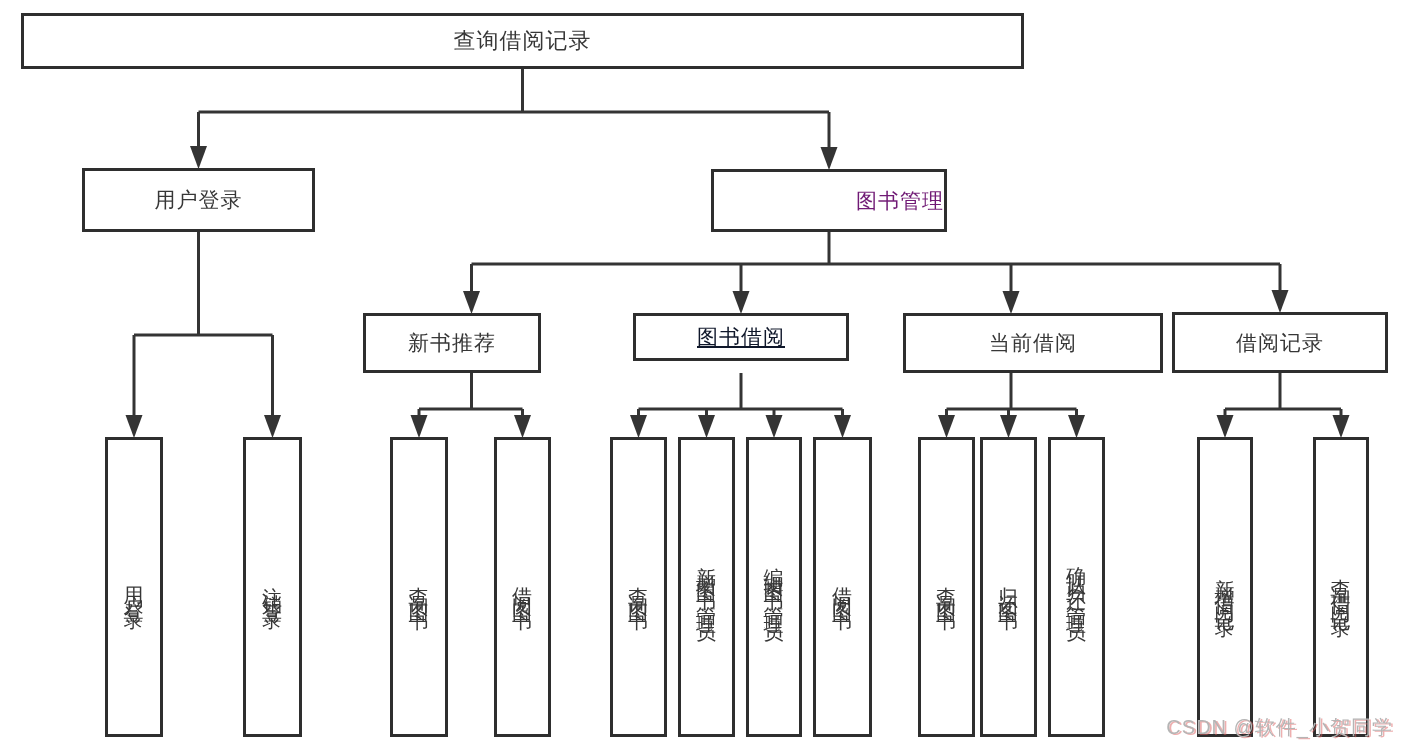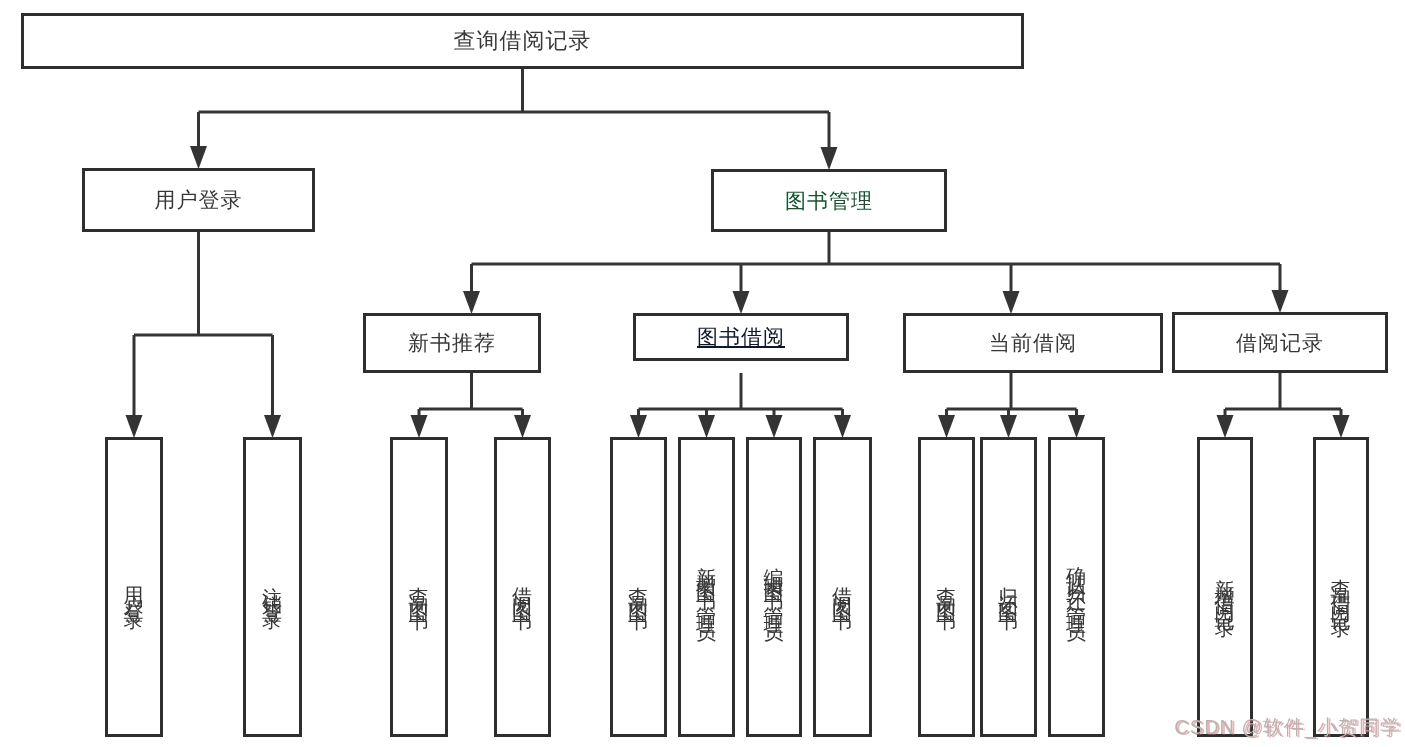--- a/index.html
+++ b/index.html
@@ -13,21 +13,21 @@
     border:3px solid #2e2e2e;display:flex;align-items:center;justify-content:center;
     color:#373737;
   }
   .node.h span{font-size:21px;letter-spacing:1px;white-space:nowrap;}
   .node.root span{font-size:22px;}
   .node.v span{
     writing-mode:vertical-rl;text-orientation:mixed;
     font-size:20px;letter-spacing:8px;line-height:1;white-space:nowrap;
   }
   .watermark{
-    position:absolute;right:4px;bottom:6px;z-index:3;
+    position:absolute;right:12px;bottom:6px;z-index:3;
     font-size:20px;letter-spacing:1px;color:#b5b5b5;
     text-shadow:2px 1px 0 rgba(222,96,96,0.50);
     white-space:nowrap;
     text-align:right;
   }
 </style>
 </head>
 <body>
 
 <div class="canvas">
@@ -85,21 +85,21 @@
       <line x1="1341" y1="409" x2="1341" y2="425" stroke="#343434" stroke-width="3"></line>
       <polygon points="1332.5,415 1349.5,415 1341,438" fill="#343434"></polygon>
     </svg>
   <div id="nodes-layer">
       <div class="node h root" style="left: 21px; top: 13px; width: 1003px; height: 56px; border-color: rgb(46, 46, 46); color: rgb(55, 55, 55);">
         <span>查询借阅记录</span>
       </div>
       <div class="node h" style="left: 82px; top: 168px; width: 233px; height: 64px; border-color: rgb(46, 46, 46); color: rgb(55, 55, 55);">
         <span>用户登录</span>
       </div>
-      <div class="node h" style="left: 711px; top: 169px; width: 236px; height: 63px; border-color: rgb(46, 46, 46); color: #14532d;">
+      <div class="node h" style="left: 711px; top: 169px; width: 236px; height: 63px; border-color: rgb(46, 46, 46); color: #701a75; justify-content: flex-end;">
         <span>图书管理</span>
       </div>
       <div class="node h" style="left: 363px; top: 313px; width: 178px; height: 60px; border-color: rgb(46, 46, 46); color: rgb(55, 55, 55);">
         <span>新书推荐</span>
       </div>
       <div class="node h" style="left: 633px; top: 313px; width: 216px; height: 48px; border-color: rgb(46, 46, 46); color: #0f172a; text-decoration: underline;">
         <span>图书借阅</span>
       </div>
       <div class="node h" style="left: 903px; top: 313px; width: 260px; height: 60px; border-color: rgb(46, 46, 46); color: rgb(55, 55, 55);">
         <span>当前借阅</span>

